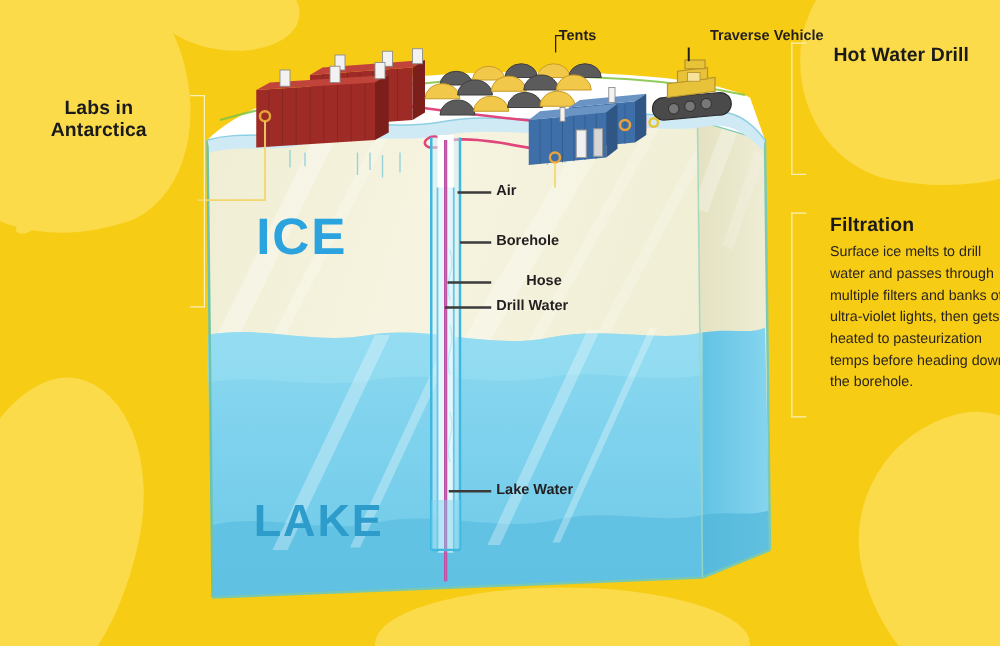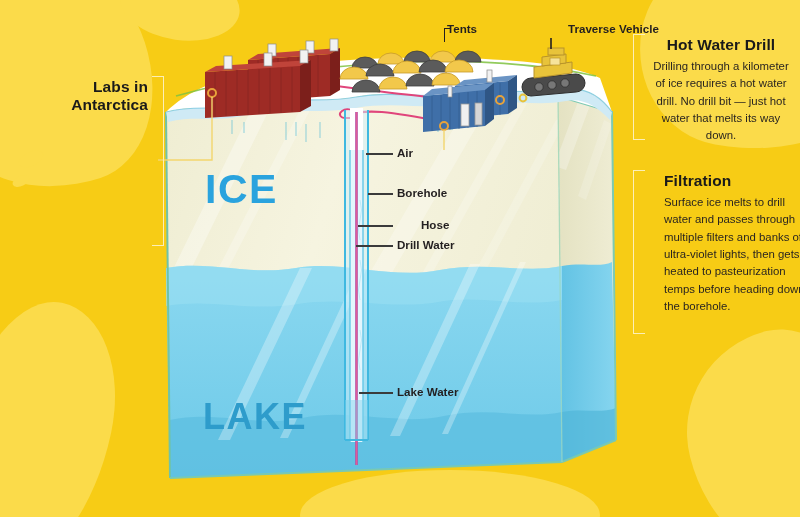--- a/index.html
+++ b/index.html
@@ -23,21 +23,21 @@
   .brush.b8{left:120px;top:-30px;width:120px;height:70px;border-radius:50%;transform:rotate(8deg);}
 
   
   .callout{position:absolute;color:#231F20;}
   .callout h2{
     margin:0 0 4px 0;font-size:15.5px;font-weight:bold;line-height:1.16;
     letter-spacing:.1px;color:#1A1A1A;
   }
   .callout p{margin:0;font-size:11.4px;line-height:1.52;color:#2A2520;}
 
-  #labs{left:10px;top:78px;width:138px;text-align:right;}
+  #labs{left:10px;top:78px;width:138px;text-align:center;}
   #labs h2{font-size:15.5px;}
   #hotdrill{left:648px;top:36px;width:146px;text-align:center;}
   #filtration{left:648px;top:172px;width:146px;text-align:left;margin-left:16px;}
 
   
   .bracket{position:absolute;border:1px solid #FBE9A0;}
   #labs-bracket{left:152px;top:76px;width:11px;height:168px;border-left:none;border-color:#FCEFB7;}
   #labs-stub{left:140px;top:159px;width:30px;height:0;border-top:1px solid #FCEFB7;border-left:none;border-right:none;border-bottom:none;}
   #hot-bracket{left:633px;top:34px;width:11px;height:104px;border-right:none;border-color:#FCEFB7;}
   #hot-stub{left:604px;top:85px;width:34px;height:0;border-top:1px solid #FCEFB7;border-left:none;border-right:none;border-bottom:none;}
@@ -378,21 +378,20 @@
     <h2>
       <span>Labs in</span><br>
       <span>Antarctica</span>
     </h2>
   </div>
 
   <div class="bracket" id="hot-bracket"></div>
   <div id="hot-stub"></div>
   <div class="callout" id="hotdrill">
     <h2>Hot Water Drill</h2>
-    <p>Drilling through a kilometer of ice requires a hot water drill. No drill bit — just hot water that melts its way down.</p>
   </div>
 
   <div class="bracket" id="filt-bracket"></div>
   <div id="filt-stub"></div>
   <div class="callout" id="filtration">
     <h2>Filtration</h2>
     <p>Surface ice melts to drill water and passes through multiple filters and banks of ultra-violet lights, then gets heated to pasteurization temps before heading down the borehole.</p>
   </div>
 
 </div>

